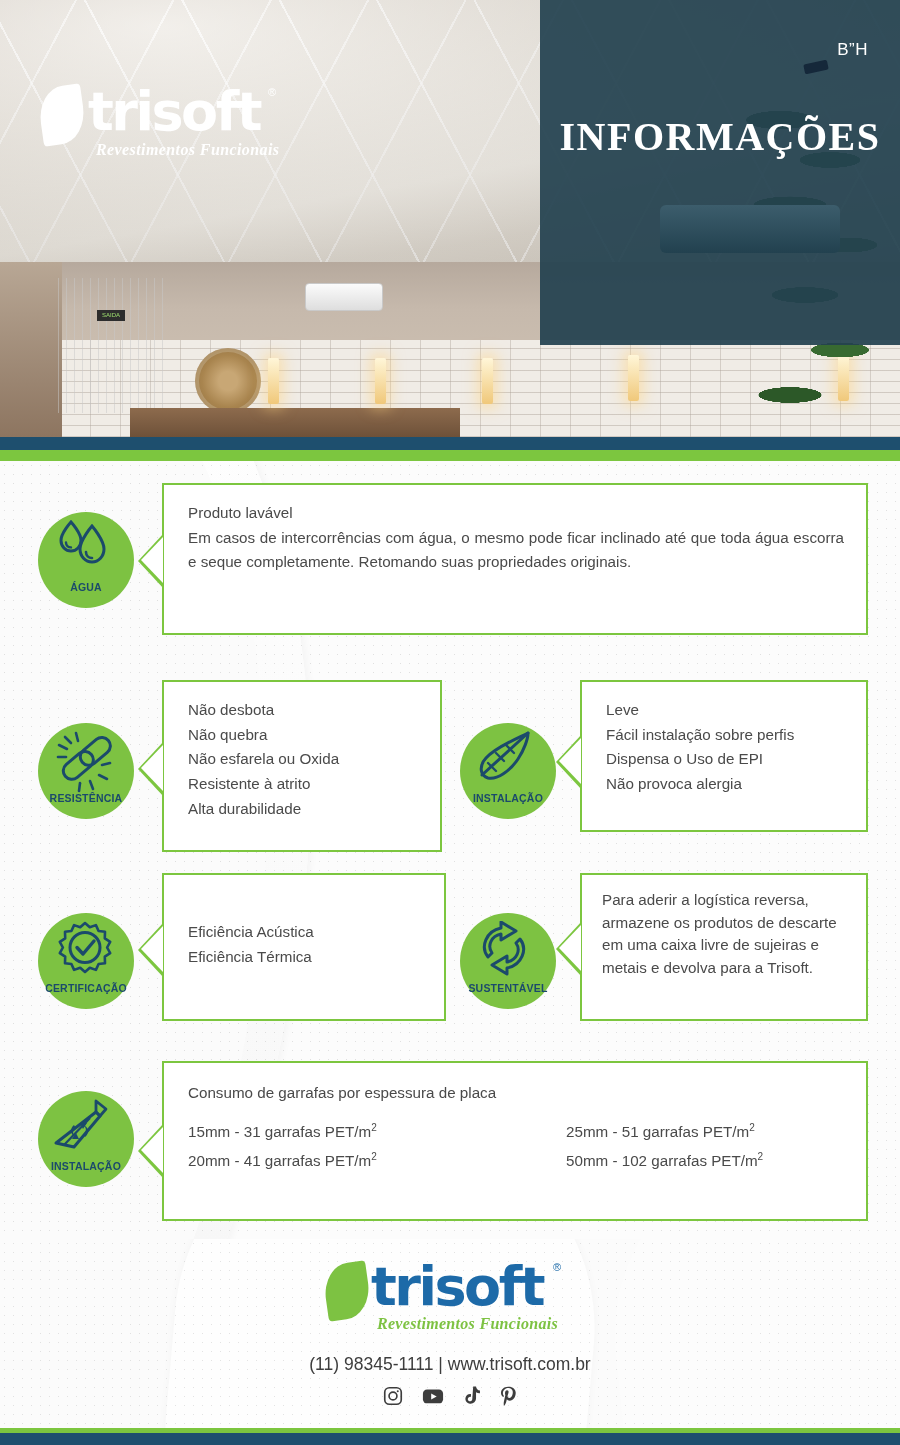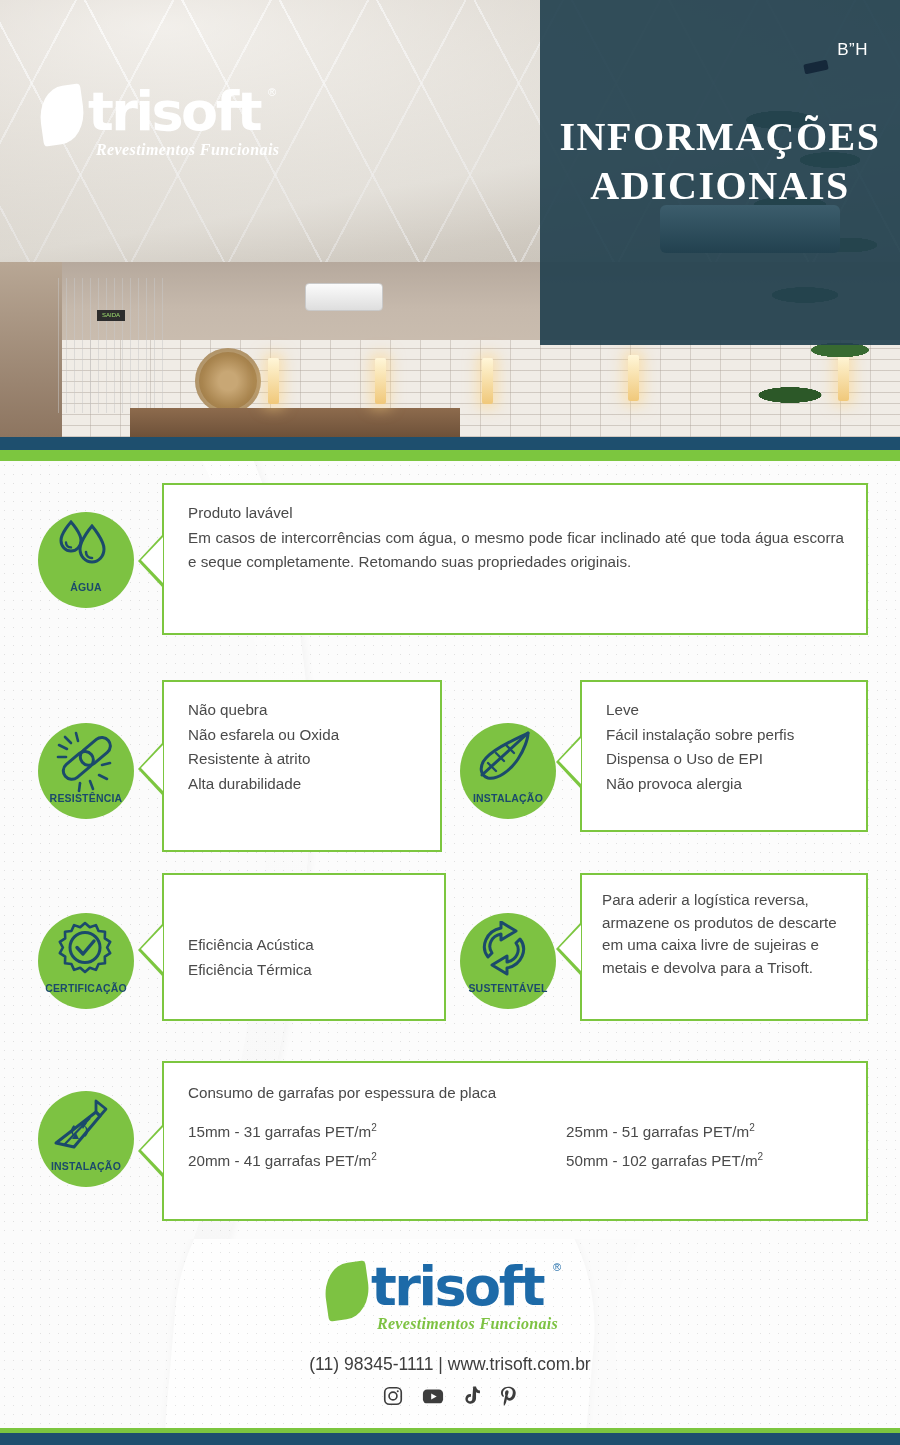--- a/index.html
+++ b/index.html
@@ -263,21 +263,20 @@
     </div>
 
     <div class="overlay-panel">
       <div class="ac-unit" style="left:120px; top:205px; width:180px; height:48px; background:linear-gradient(180deg,#3c5d6c,#22414f); border:none; border-radius:6px;"></div>
     </div>
     <div class="bh-mark"></div>
     <div class="bh">B”H</div>
 
     <div class="hdr-title">
       <div>INFORMAÇÕES</div>
-      <div>ADICIONAIS</div>
     </div>
 
     <div class="logo-hdr">
       <div class="leafmark"></div>
       <div class="wordmark-hdr">trisoft</div>
       <div class="reg-hdr">®</div>
       <div class="tag-hdr">Revestimentos Funcionais</div>
     </div>
   </div>
 
@@ -325,20 +324,21 @@
           <line x1="28" y1="52" x2="27" y2="60"></line>
         </g>
       </svg>
       <div class="badge-label">RESISTÊNCIA</div>
     </div>
 
     <div class="card" style="left:162px; top:219px; width:280px; height:172px;">
       <div class="notch" style="top:59px;"></div>
       <div class="notch-mask" style="top:61px;"></div>
       <div class="card-inner ctext">
+        <div>Não desbota</div>
         <div>Não quebra</div>
         <div>Não esfarela ou Oxida</div>
         <div>Resistente à atrito</div>
         <div>Alta durabilidade</div>
       </div>
     </div>
 
     <div class="badge" style="left:460px; top:262px;">
       <div class="badge-circle"></div>
       <svg class="badge-ico" width="70" height="62" viewBox="0 0 70 62">
@@ -366,21 +366,21 @@
         <path d="M33 2 l4.8 4.3 6.1 -2.2 2.7 5.9 6.4 0.8 -0.2 6.5 5.4 3.5 -3.1 5.7 3.1 5.7 -5.4 3.5 0.2 6.5 -6.4 0.8 -2.7 5.9 -6.1 -2.2 -4.8 4.3 -4.8 -4.3 -6.1 2.2 -2.7 -5.9 -6.4 -0.8 0.2 -6.5 -5.4 -3.5 3.1 -5.7 -3.1 -5.7 5.4 -3.5 -0.2 -6.5 6.4 -0.8 2.7 -5.9 6.1 2.2 Z" fill="none" stroke="#1b4a6b" stroke-width="2.6" stroke-linejoin="round"></path>
         <circle cx="33" cy="26.5" r="15" fill="none" stroke="#1b4a6b" stroke-width="3"></circle>
         <path d="M25 26.5 L31 33 L42 20" fill="none" stroke="#1b4a6b" stroke-width="3.4" stroke-linecap="round" stroke-linejoin="round"></path>
       </svg>
       <div class="badge-label">CERTIFICAÇÃO</div>
     </div>
 
     <div class="card" style="left:162px; top:412px; width:284px; height:148px;">
       <div class="notch" style="top:47px;"></div>
       <div class="notch-mask" style="top:49px;"></div>
-      <div class="card-inner ctext" style="padding-top:58px;">
+      <div class="card-inner ctext" style="padding-top:45px;">
         <div>Eficiência Acústica</div>
         <div>Eficiência Térmica</div>
       </div>
     </div>
 
     <div class="badge" style="left:460px; top:452px;">
       <div class="badge-circle"></div>
       <svg class="badge-ico" width="66" height="60" viewBox="0 0 66 60">
         <path d="M14 36 C6 26 12 10 27 7 L27 1 L42 10 L27 19 L27 13 C17 15 13 25 18 32 Z" fill="none" stroke="#1b4a6b" stroke-width="3" stroke-linejoin="round"></path>
         <path d="M46 18 C54 28 48 44 33 47 L33 53 L18 44 L33 35 L33 41 C43 39 47 29 42 22 Z" fill="none" stroke="#1b4a6b" stroke-width="3" stroke-linejoin="round"></path>

